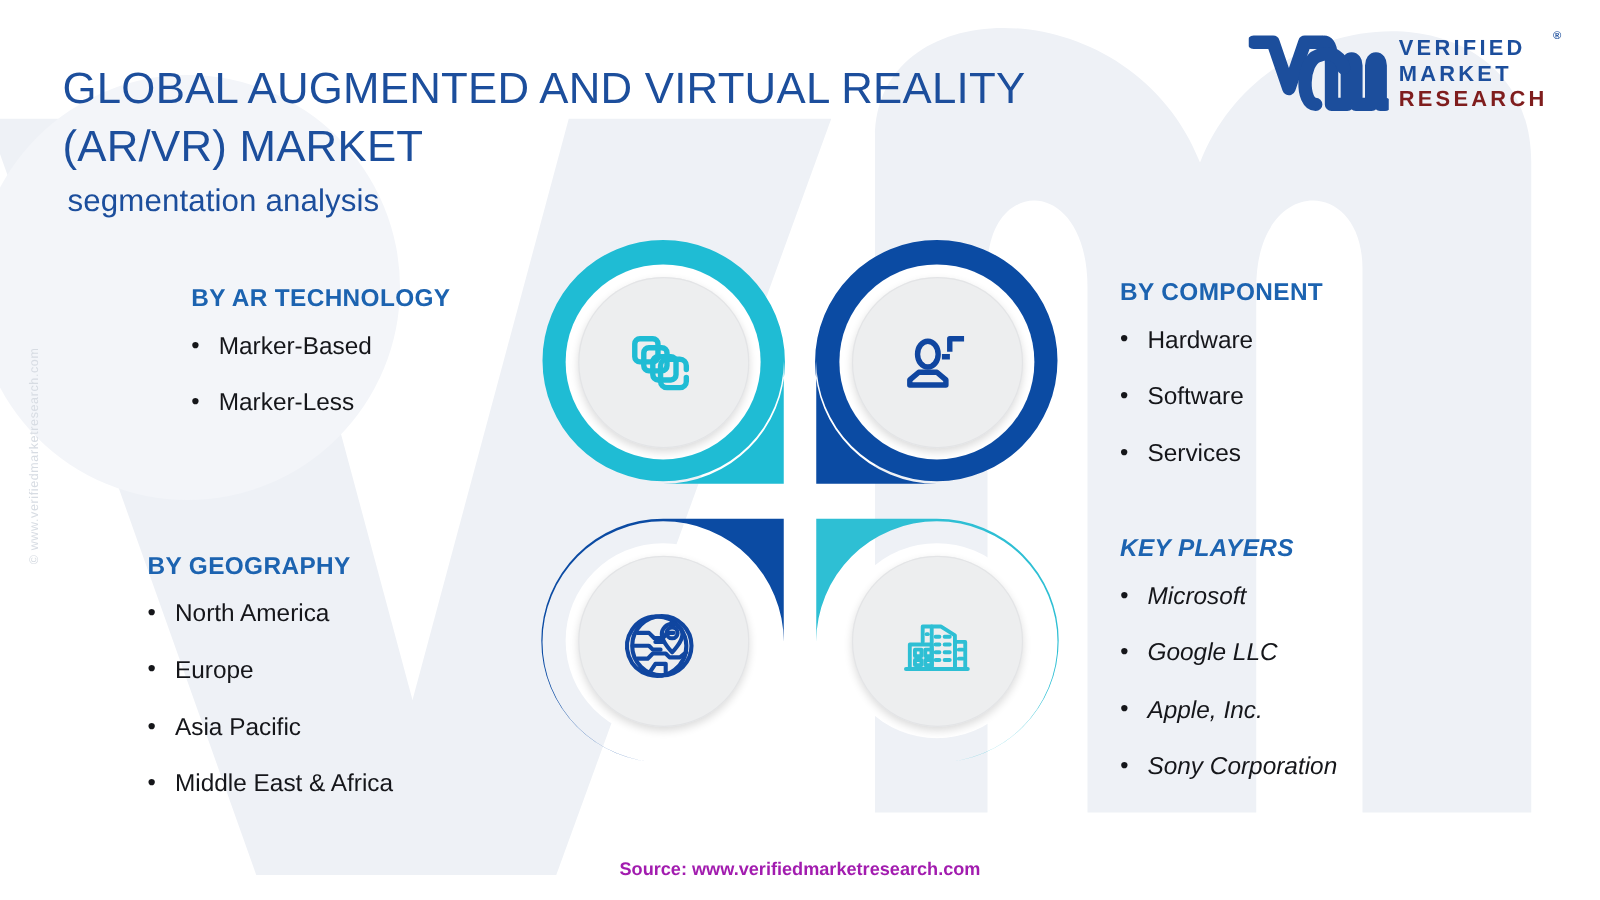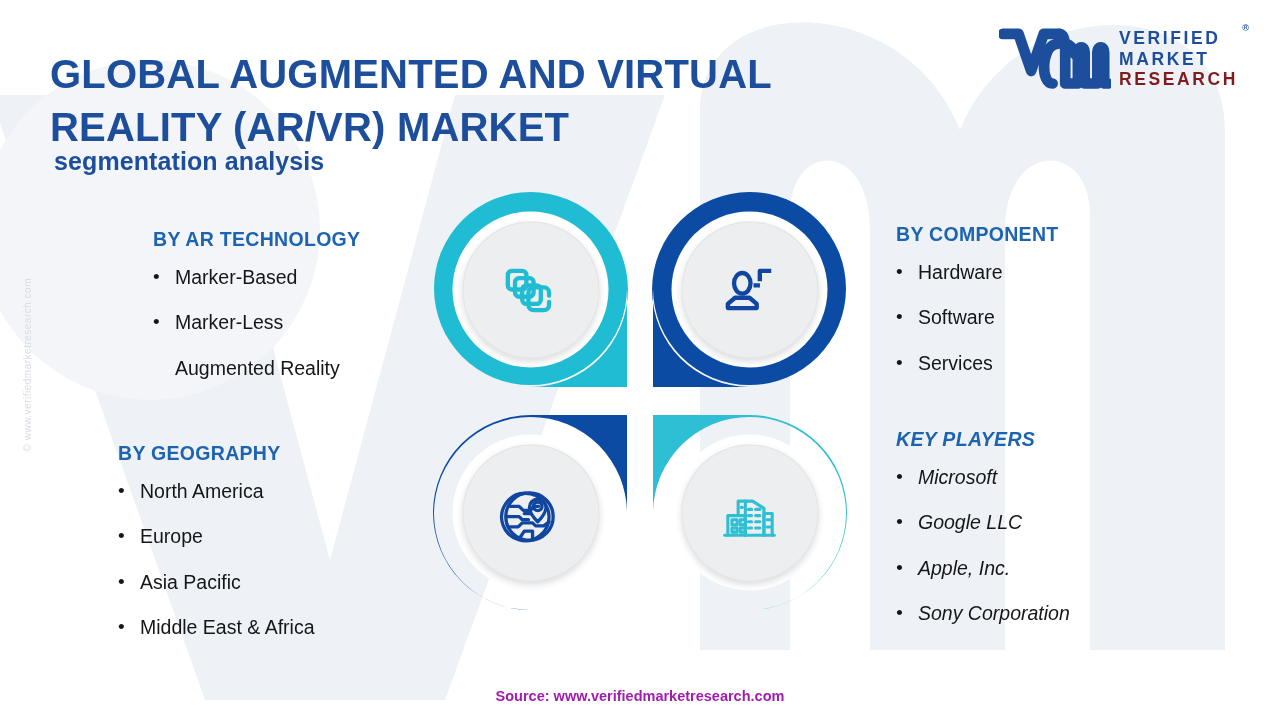--- a/index.html
+++ b/index.html
@@ -29,31 +29,31 @@
     color:#d7dce3;
     white-space:nowrap;
     font-family:"Liberation Sans", sans-serif;
   }
 
   
   .title{
     position:absolute;
     left:50px; top:48px;
     width:790px;
-    font-size:40px;
-    font-weight:bold;
+    font-size:35px;
+    font-weight:normal;
     line-height:1.33;
     color:#1c4e9c;
     letter-spacing:.2px;
   }
   .subtitle{
     position:absolute;
     left:54px; top:147px;
     font-size:25px;
-    font-weight:bold;
+    font-weight:normal;
     color:#1c4e9c;
     letter-spacing:.1px;
   }
 
   
   .logo{
     position:absolute;
     right:42px; top:28px;
     display:flex;
     align-items:center;
@@ -197,21 +197,20 @@
   <div class="seg-title">BY AR TECHNOLOGY</div>
   <ul>
     <li>
       <span class="dot">•</span>
       <span class="txt">Marker-Based</span>
     </li>
     <li>
       <span class="dot">•</span>
       <span class="txt">
         <span>Marker-Less</span>
-        <span class="wrap2">Augmented Reality</span>
       </span>
     </li>
   </ul>
 </div>
 
 <div class="seg" id="seg-geo">
   <div class="seg-title">BY GEOGRAPHY</div>
   <ul>
     <li>
       <span class="dot">•</span>

